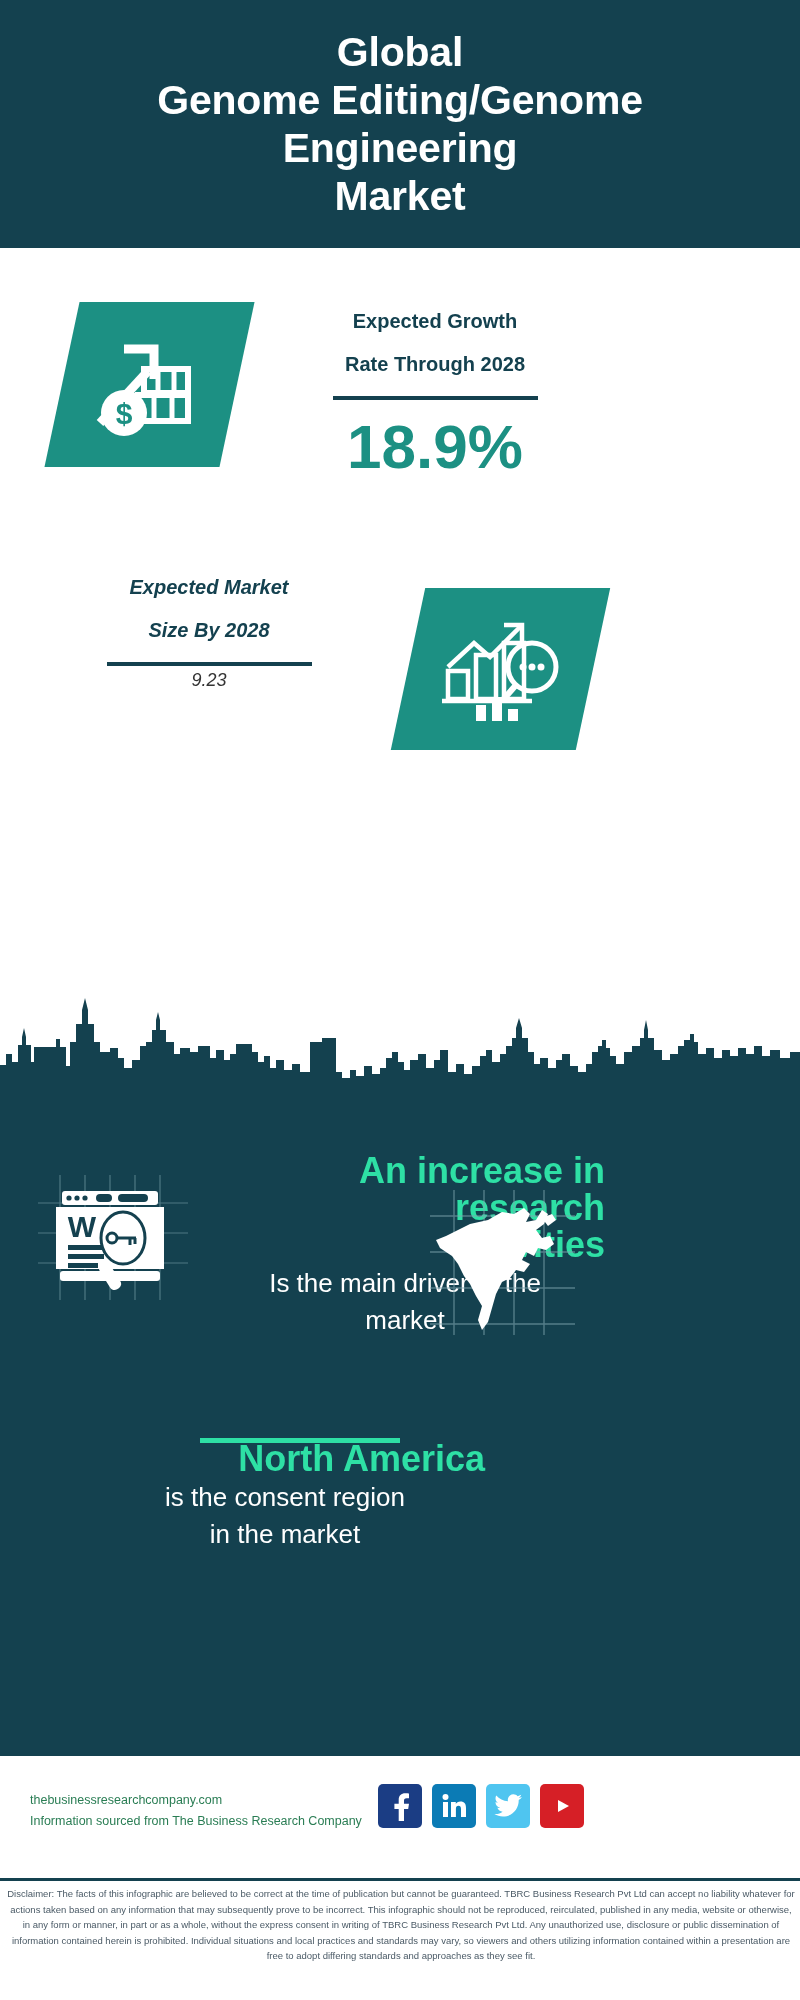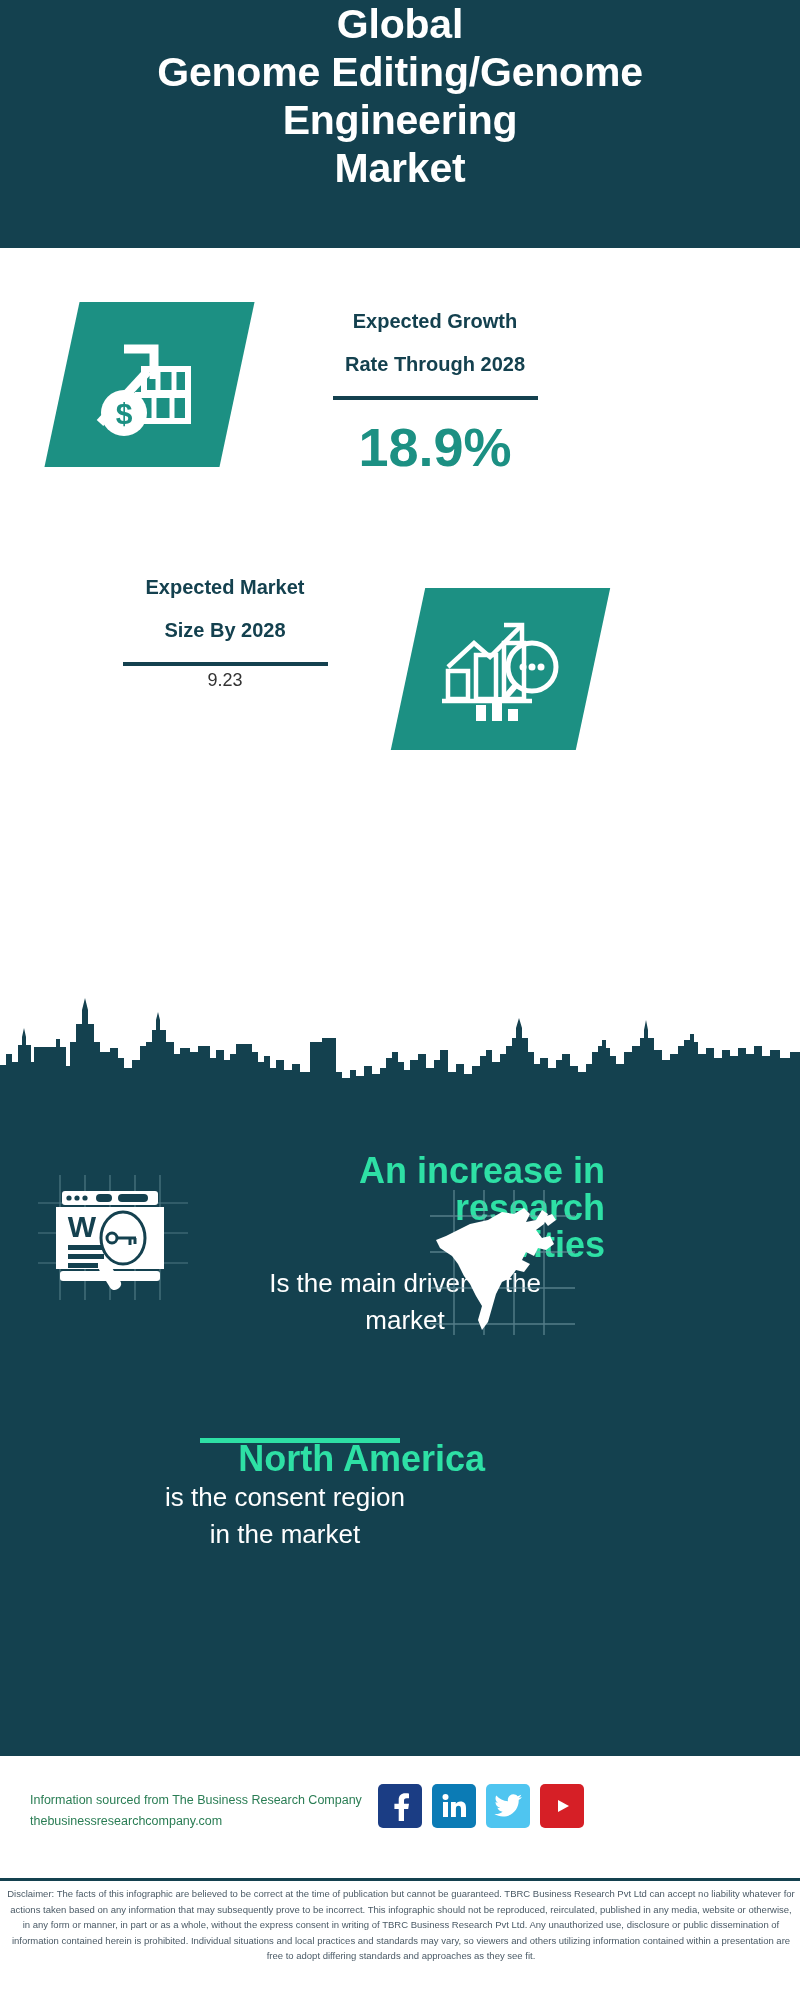--- a/index.html
+++ b/index.html
@@ -8,21 +8,21 @@
     background: #ffffff;
     font-family: "Liberation Sans", sans-serif;
     overflow: hidden;
   }
   .page { position: relative; width: 800px; height: 2000px; background:#fff; }
 
   
   .header {
     position: absolute; left:0; top:0; width:800px; height:248px;
     background:#14414f;
-    display:flex; align-items:flex-start; justify-content:center;
+    display:flex; align-items:center; justify-content:center;
   }
   .header-title {
     color:#ffffff; font-weight:bold; font-size:41px; line-height:48px;
     text-align:center; letter-spacing:-0.2px; padding:0 10px;
     white-space:pre-line;
   }
 
   
   .white-mid { position:absolute; left:0; top:248px; width:800px; height:760px; background:#fff; }
 
@@ -37,24 +37,24 @@
   }
 
   
   .stat1-tile { left:62px; top:302px; width:175px; height:165px; }
   .stat1-text { position:absolute; left:255px; top:300px; width:360px; text-align:center; }
   .stat-label {
     color:#14414f; font-weight:bold; font-size:20px; line-height:43px;
     white-space:pre-line;
   }
   .rule-dark { width:205px; height:4px; background:#14414f; margin:10px auto 0 auto; }
-  .stat-value { color:#1c9083; font-weight:bold; font-size:54px; line-height:70px; margin-top:12px; }
-
-  
-  .stat2-text { position:absolute; left:55px; top:566px; width:340px; text-align:center; }
+  .stat-value { color:#1c9083; font-weight:bold; font-size:62px; line-height:70px; margin-top:12px; }
+
+  
+  .stat2-text { position:absolute; left:39px; top:566px; width:340px; text-align:center;font-style:italic; }
   .stat2-tile { left:408px; top:588px; width:185px; height:162px; }
   .sub-value { color:#333; font-size:18px; text-align:center; margin-top:4px; }
 
   
   .skyline { position:absolute; left:0; top:990px; width:800px; height:100px; }
 
   
   .dark { position:absolute; left:0; top:1086px; width:800px; height:670px; background:#14414f; }
 
   .driver-icon { position:absolute; left:38px; top:1175px; width:150px; height:125px; }
@@ -231,22 +231,22 @@
       <line x1="0" y1="98" x2="145" y2="98"></line>
       <line x1="0" y1="134" x2="145" y2="134"></line>
     </g>
     <path fill="#ffffff" d="M16 46 L40 34 L58 30 L72 22 L84 24 L94 18 L100 24 L96 32 L106 30 L112 20 L118 24 L114 34 L106 40 L112 48 L120 46 L124 54 L116 60 L108 58 L104 66 L96 62 L92 70 L100 74 L94 82 L86 80 L80 88 L72 92 L66 104 L62 118 L58 132 L52 140 L48 130 L52 116 L46 106 L40 94 L34 86 L28 74 L22 66 L10 58 L6 50 Z"></path>
     <path fill="#ffffff" d="M112 28 L122 24 L126 30 L118 36 Z"></path>
   </svg>
 
   <div class="footer"></div>
 
   <div class="source-text">
+    <div>thebusinessresearchcompany.com</div>
     <div>Information sourced from The Business Research Company</div>
-    <div>thebusinessresearchcompany.com</div>
   </div>
 
   <div class="socials">
     <div class="soc fb">
       <svg width="26" height="30" viewBox="0 0 26 30">
           <path fill="#ffffff" d="M17 30 V18 h4.2 l0.8 -5.2 H17 V9.8 c0 -1.5 0.5 -2.5 2.7 -2.5 H22 V2.6 C21.6 2.5 20 2.3 18.2 2.3 c -3.9 0 -6.5 2.3 -6.5 6.6 v3.9 H7.4 V18 h4.3 v12 Z"></path>
         </svg>
     </div>
     <div class="soc li">
       <svg width="26" height="26" viewBox="0 0 26 26">

